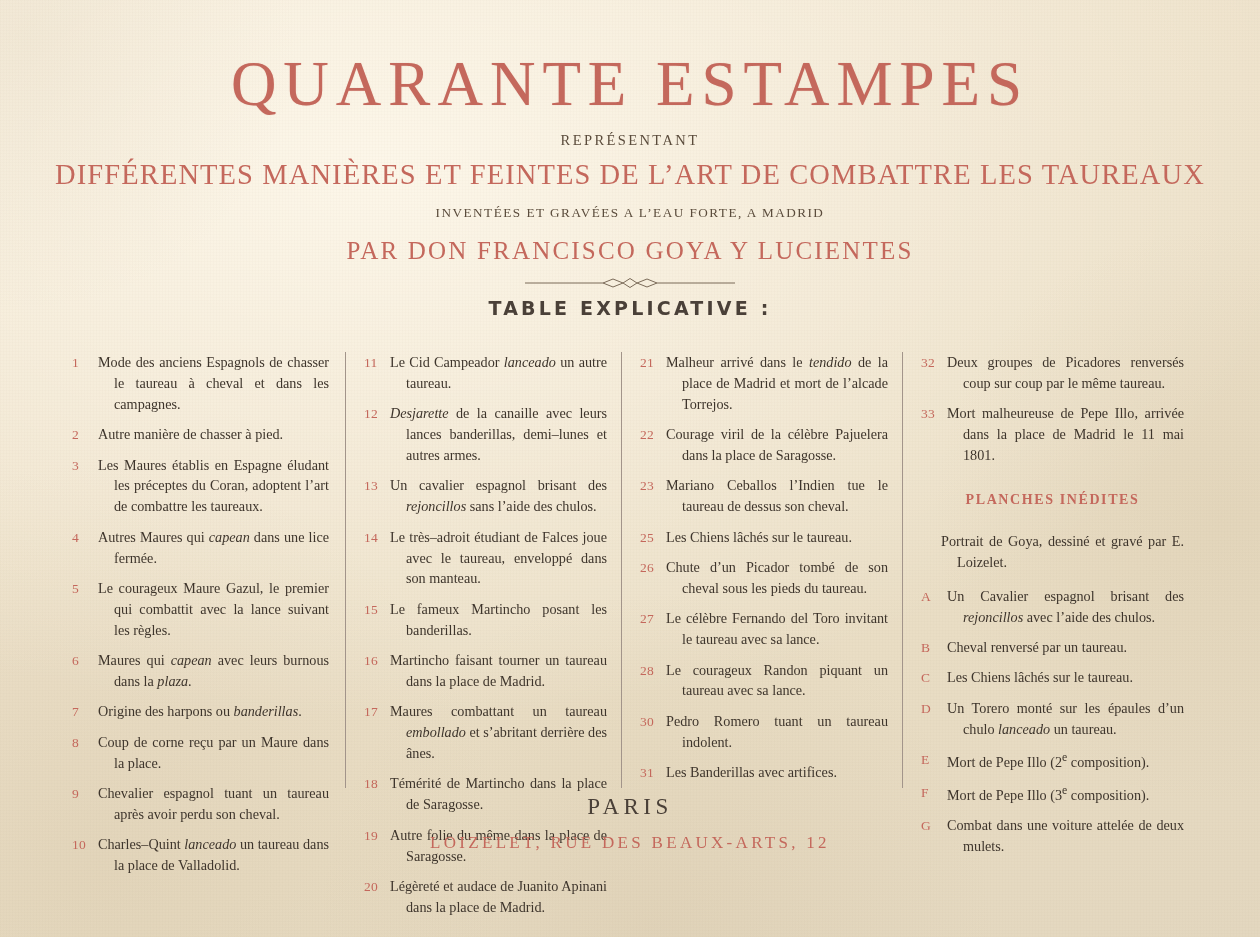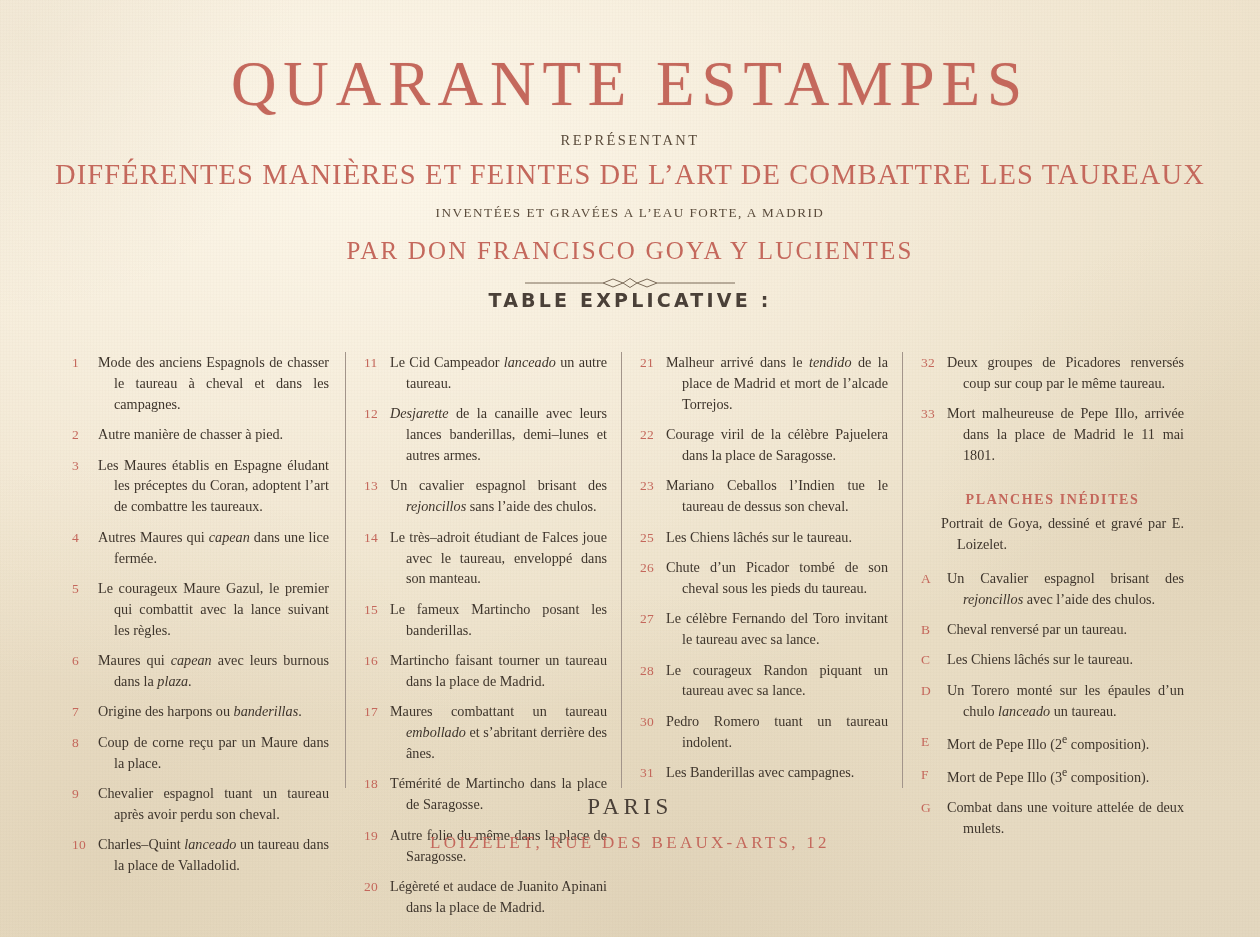--- a/index.html
+++ b/index.html
@@ -101,21 +101,21 @@
     display: block;
   }
 
   #table-heading {
     text-align: center;
     font-family: "DejaVu Sans", "Liberation Sans", sans-serif;
     font-size: 19px;
     font-weight: 700;
     letter-spacing: 3.2px;
     color: #4a4038;
-    margin-top: 0;
+    margin-top: 8px;
   }
 
   
   #table-wrap {
     position: absolute;
     left: 72px;
     top: 352px;
     width: 1120px;
     height: 436px;
     display: flex;
@@ -162,21 +162,21 @@
     padding-left: 16px;
     text-indent: -16px;
   }
 
   .section-head {
     text-align: center;
     color: #c4685c;
     font-size: 14px;
     letter-spacing: 1.6px;
     font-weight: 700;
-    margin: 26px 0 5px 0;
+    margin: 26px 0 23px 0;
   }
   .plain-entry {
     color: #3e352c;
     font-size: 14.2px;
     line-height: 1.47;
     text-align: justify;
     padding-left: 36px;
     text-indent: -16px;
     margin-bottom: 13px;
   }
@@ -346,21 +346,21 @@
         <div class="entry">
             <span class="num">28</span>
             <span class="txt">Le courageux Randon piquant un taureau avec sa lance.</span>
           </div>
         <div class="entry">
             <span class="num">30</span>
             <span class="txt">Pedro Romero tuant un taureau indolent.</span>
           </div>
         <div class="entry">
             <span class="num">31</span>
-            <span class="txt">Les Banderillas avec campagnes.</span>
+            <span class="txt">Les Banderillas avec artifices.</span>
           </div>
       </div>
 
       <div class="col c4">
         <div class="entry">
             <span class="num">32</span>
             <span class="txt">Deux groupes de Picadores renversés coup sur coup par le même taureau.</span>
           </div>
         <div class="entry">
             <span class="num">33</span>

